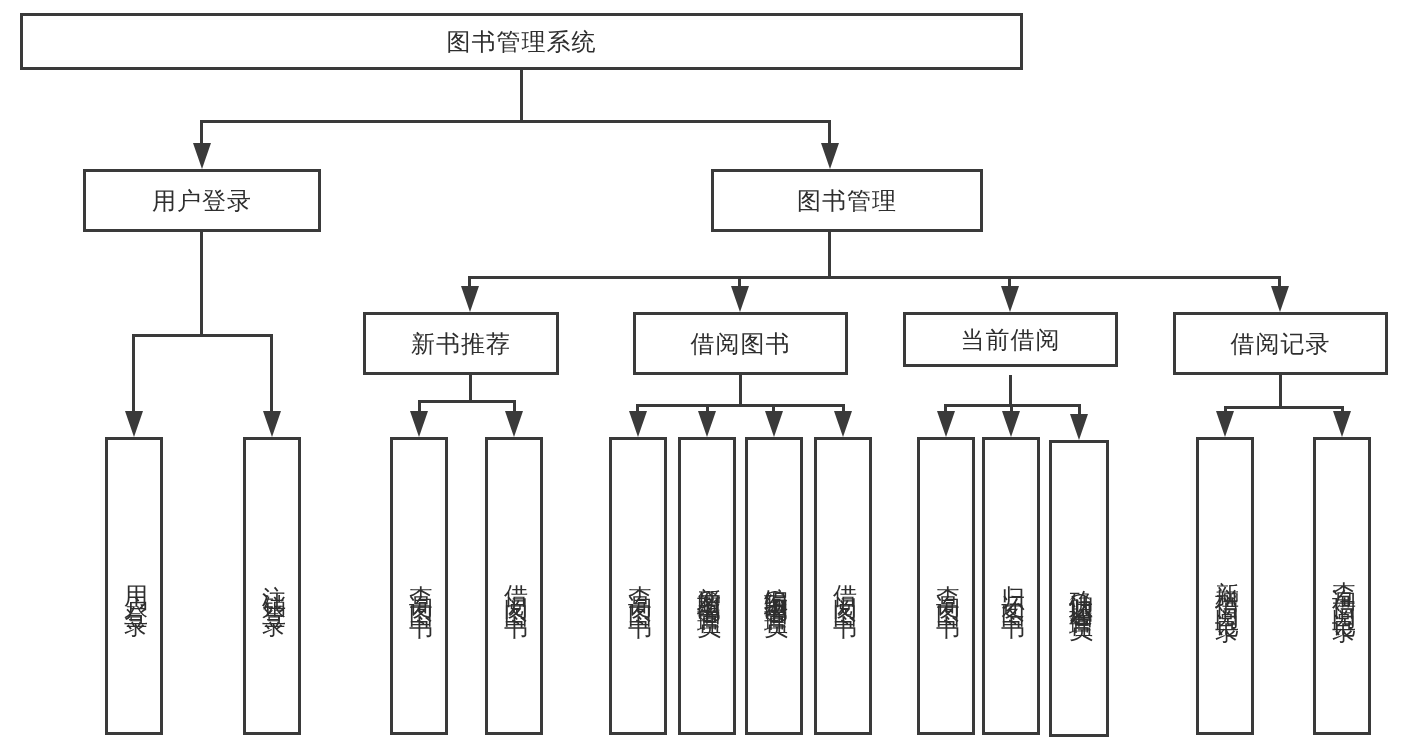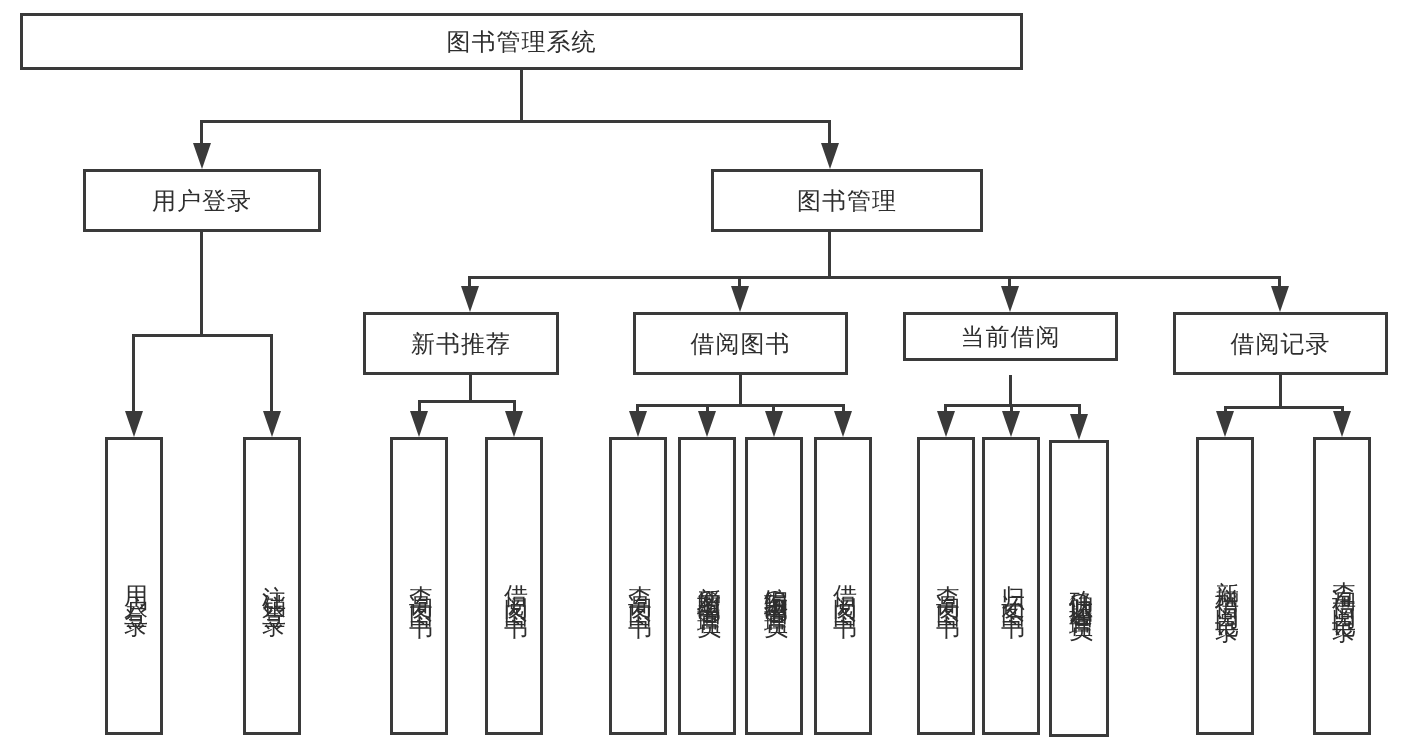--- a/index.html
+++ b/index.html
@@ -44,21 +44,21 @@
   <div class="box" style="left:711px;top:169px;width:272px;height:63px">
     <span class="hlabel">图书管理</span>
   </div>
 
   <div class="box" style="left:363px;top:312px;width:196px;height:63px">
     <span class="hlabel">新书推荐</span>
   </div>
   <div class="box" style="left:633px;top:312px;width:215px;height:63px">
     <span class="hlabel">借阅图书</span>
   </div>
-  <div class="box" style="left:903px;top:312px;width:215px;height:49px">
+  <div class="box" style="left:903px;top:312px;width:215px;height:55px">
     <span class="hlabel">当前借阅</span>
   </div>
   <div class="box" style="left:1173px;top:312px;width:215px;height:63px">
     <span class="hlabel">借阅记录</span>
   </div>
 
   <div class="box" style="left:105px;top:437px;width:58px;height:298px">
     <span class="vt ls4">用户登录</span>
   </div>
   <div class="box" style="left:243px;top:437px;width:58px;height:298px">

